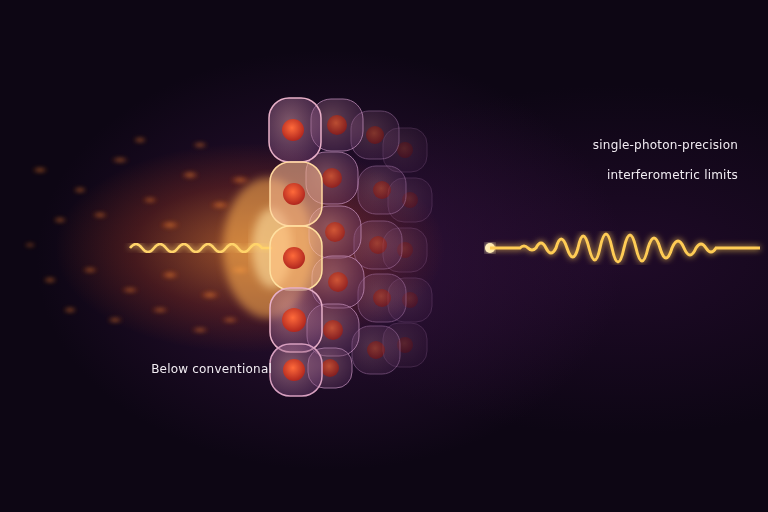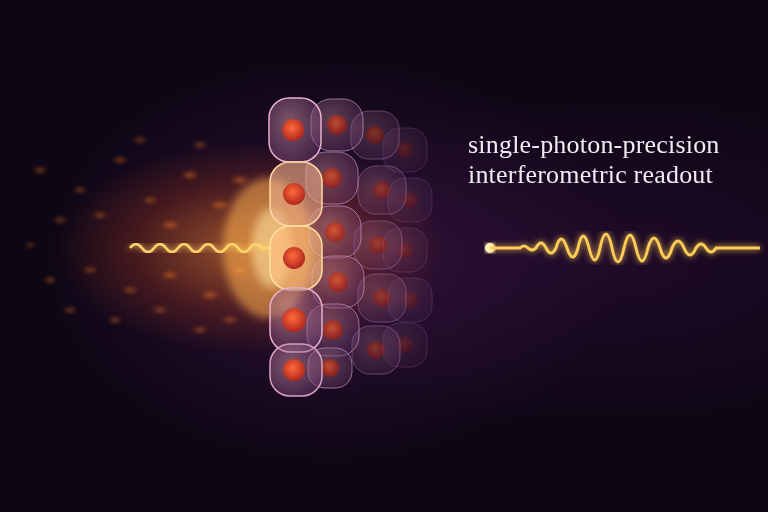--- a/index.html
+++ b/index.html
@@ -4,21 +4,21 @@
 <style>
   html, body { margin:0; padding:0; }
   body { width:768px; height:512px; overflow:hidden; background:#0d0614; font-family:"DejaVu Sans", sans-serif; }
   .scene { position:relative; width:768px; height:512px; overflow:hidden;
     background:
       radial-gradient(ellipse 260px 140px at 250px 248px, rgba(255,140,40,0.55), rgba(200,70,20,0.25) 45%, rgba(60,10,40,0) 75%),
       radial-gradient(ellipse 420px 300px at 330px 260px, rgba(70,25,80,0.6), rgba(20,6,30,0) 70%),
       radial-gradient(ellipse 500px 250px at 620px 260px, rgba(50,15,60,0.5), rgba(13,6,20,0) 70%),
       #0d0614; }
   .layer { position:absolute; left:0; top:0; width:768px; height:512px; }
-  .label { position:absolute; color:#f1ecf2; text-align:left; font-size:26px; line-height:30px; letter-spacing:0.2px;font-family:Liberation Serif, serif; }
+  .label { position:absolute; color:#f1ecf2; text-align:right; font-size:12px; line-height:30px; letter-spacing:0.2px; }
   .label-right { left:468px; top:130px; width:270px; }
   .label-left { left:22px; top:354px; width:250px; }
 </style>
 </head>
 <body>
 
 <div class="scene">
 
   <svg class="layer" viewBox="0 0 768 512">
     <defs>
@@ -194,18 +194,19 @@
              q6 -28 12 0 t12 0
              q6 -26 12 0 t12 0
              q6 -20 12 0 t12 0
              q6 -14 12 0 t12 0
              q5 -8 10 0 t10 0
              L760 248" stroke="#ffcc55" stroke-width="3" fill="none" filter="url(#glow)"></path>
   </svg>
 
   <div class="label label-right">
     <div>single-photon-precision</div>
-    <div>interferometric readout</div>
+    <div>interferometric limits</div>
   </div>
 
   <div class="label label-left">
+    <div>Below conventional</div>
   </div>
 </div>
 
 </body></html>

